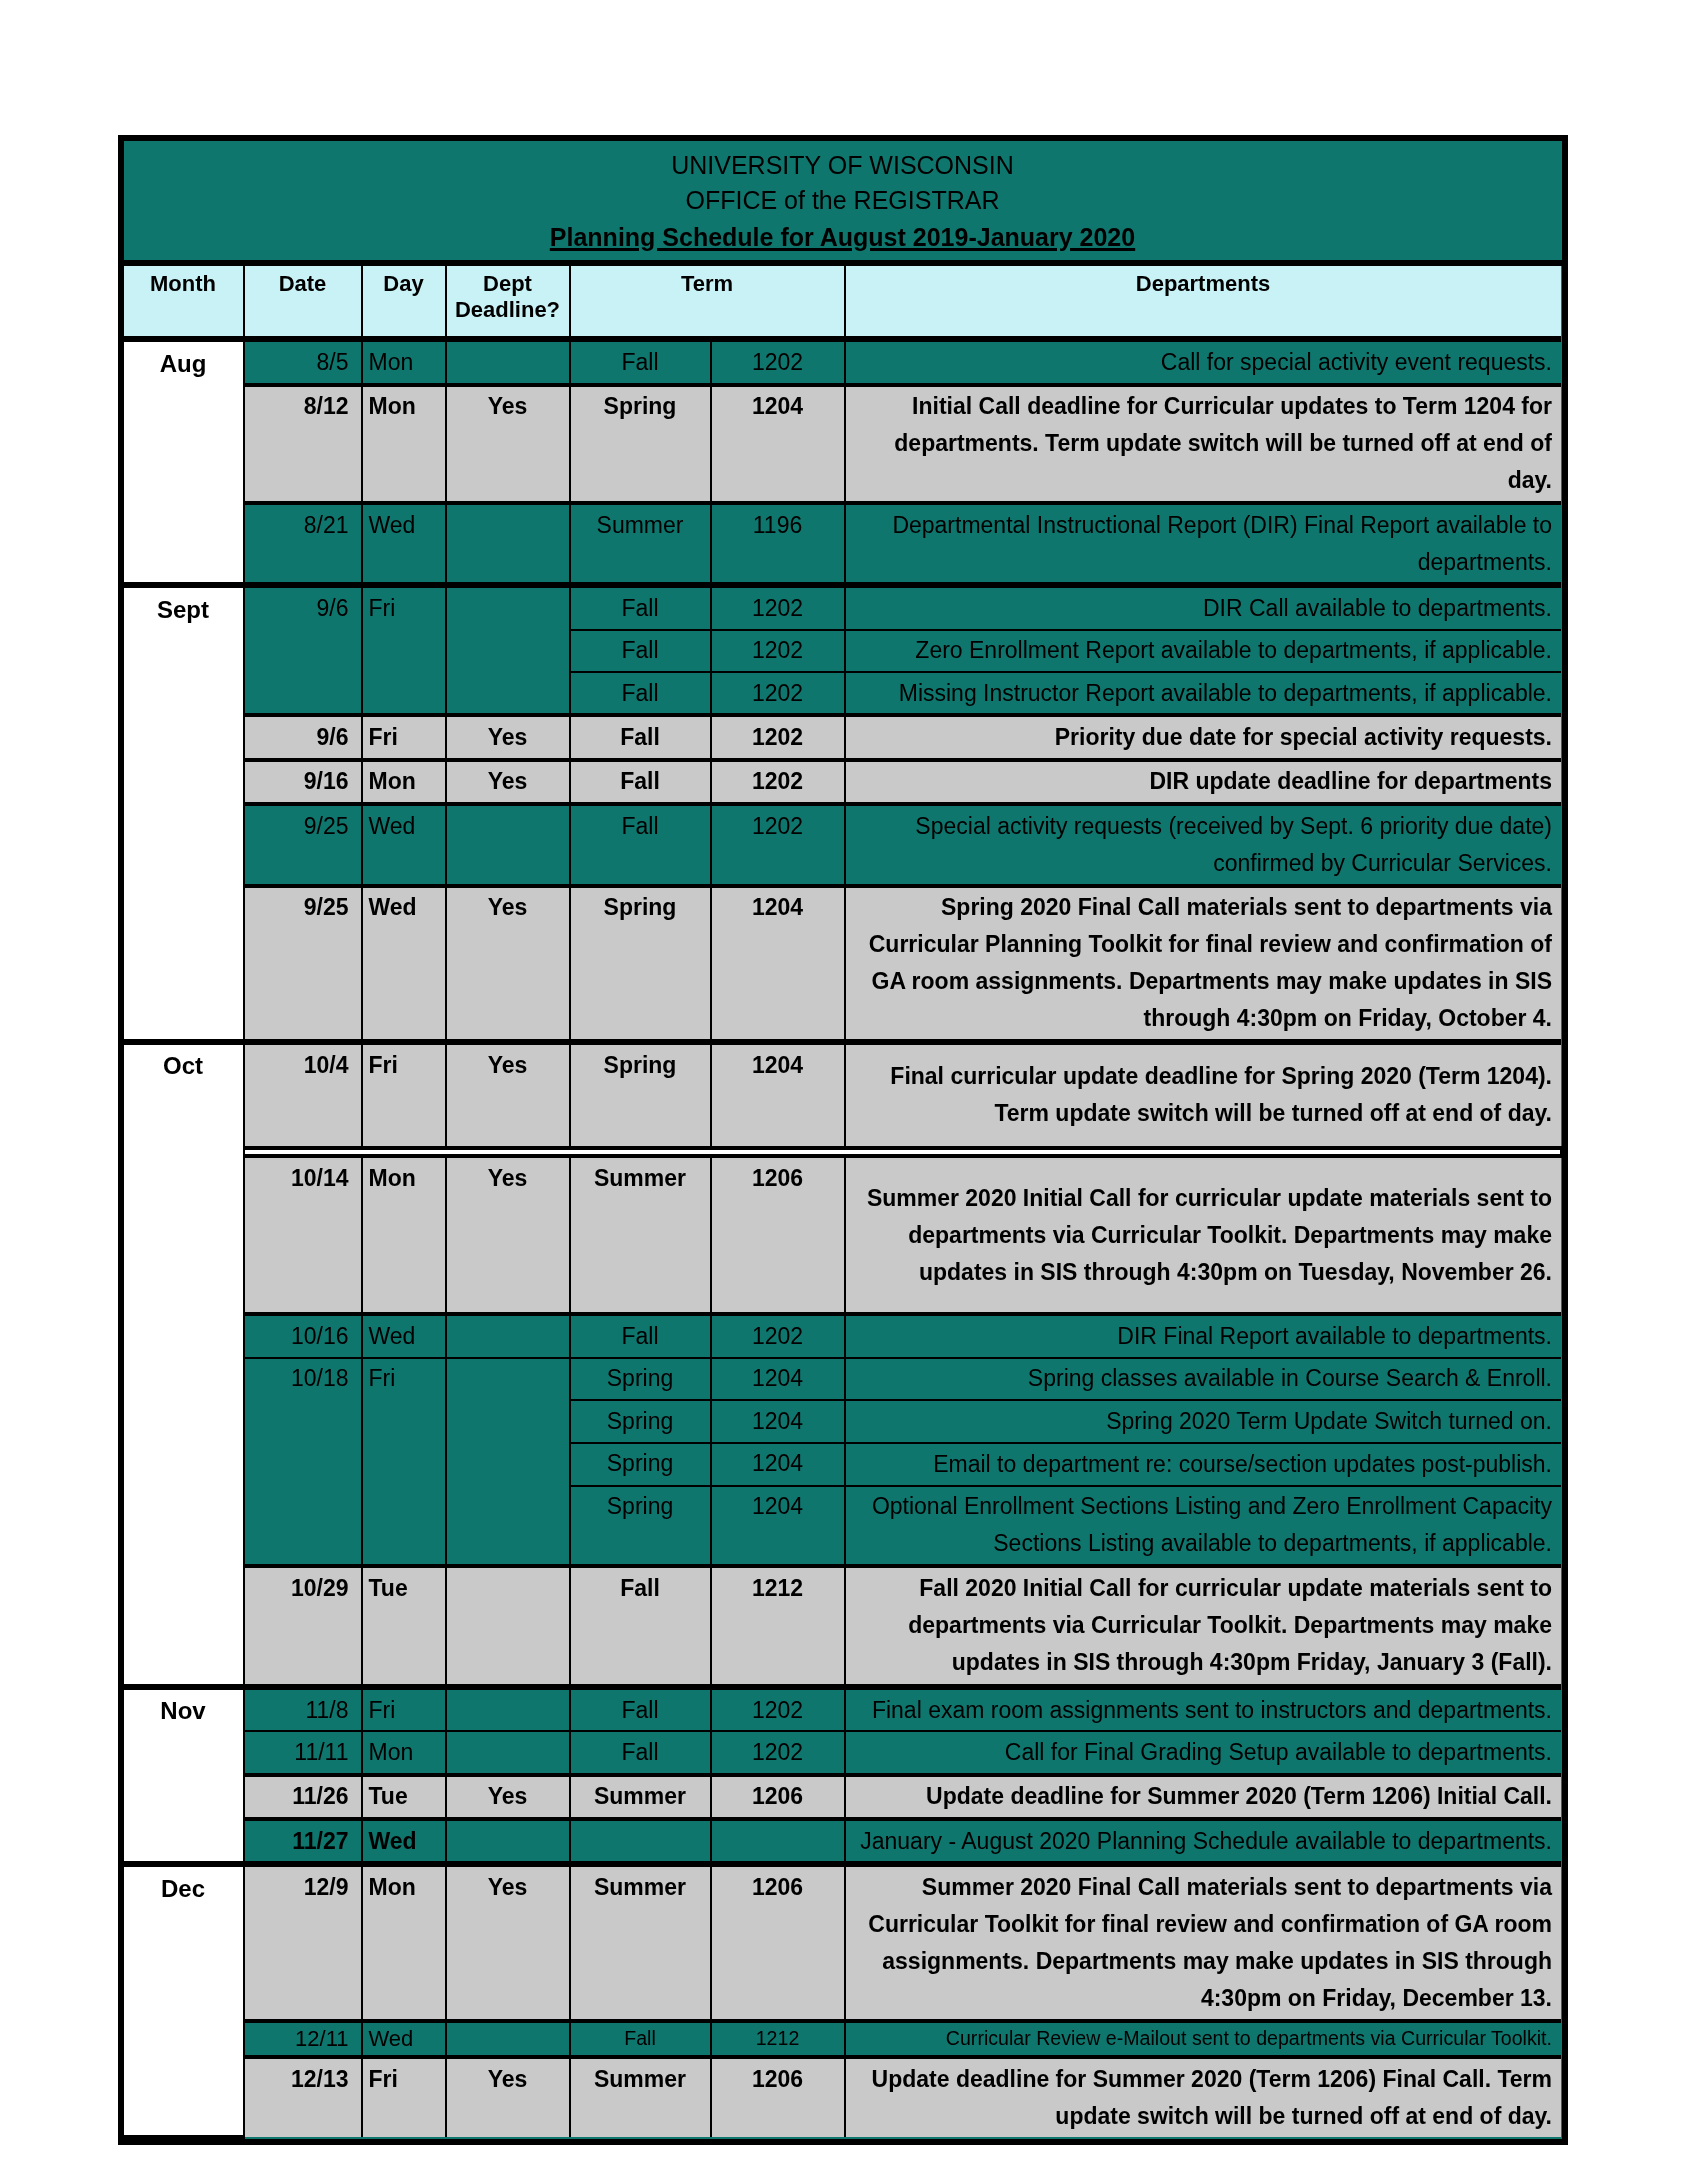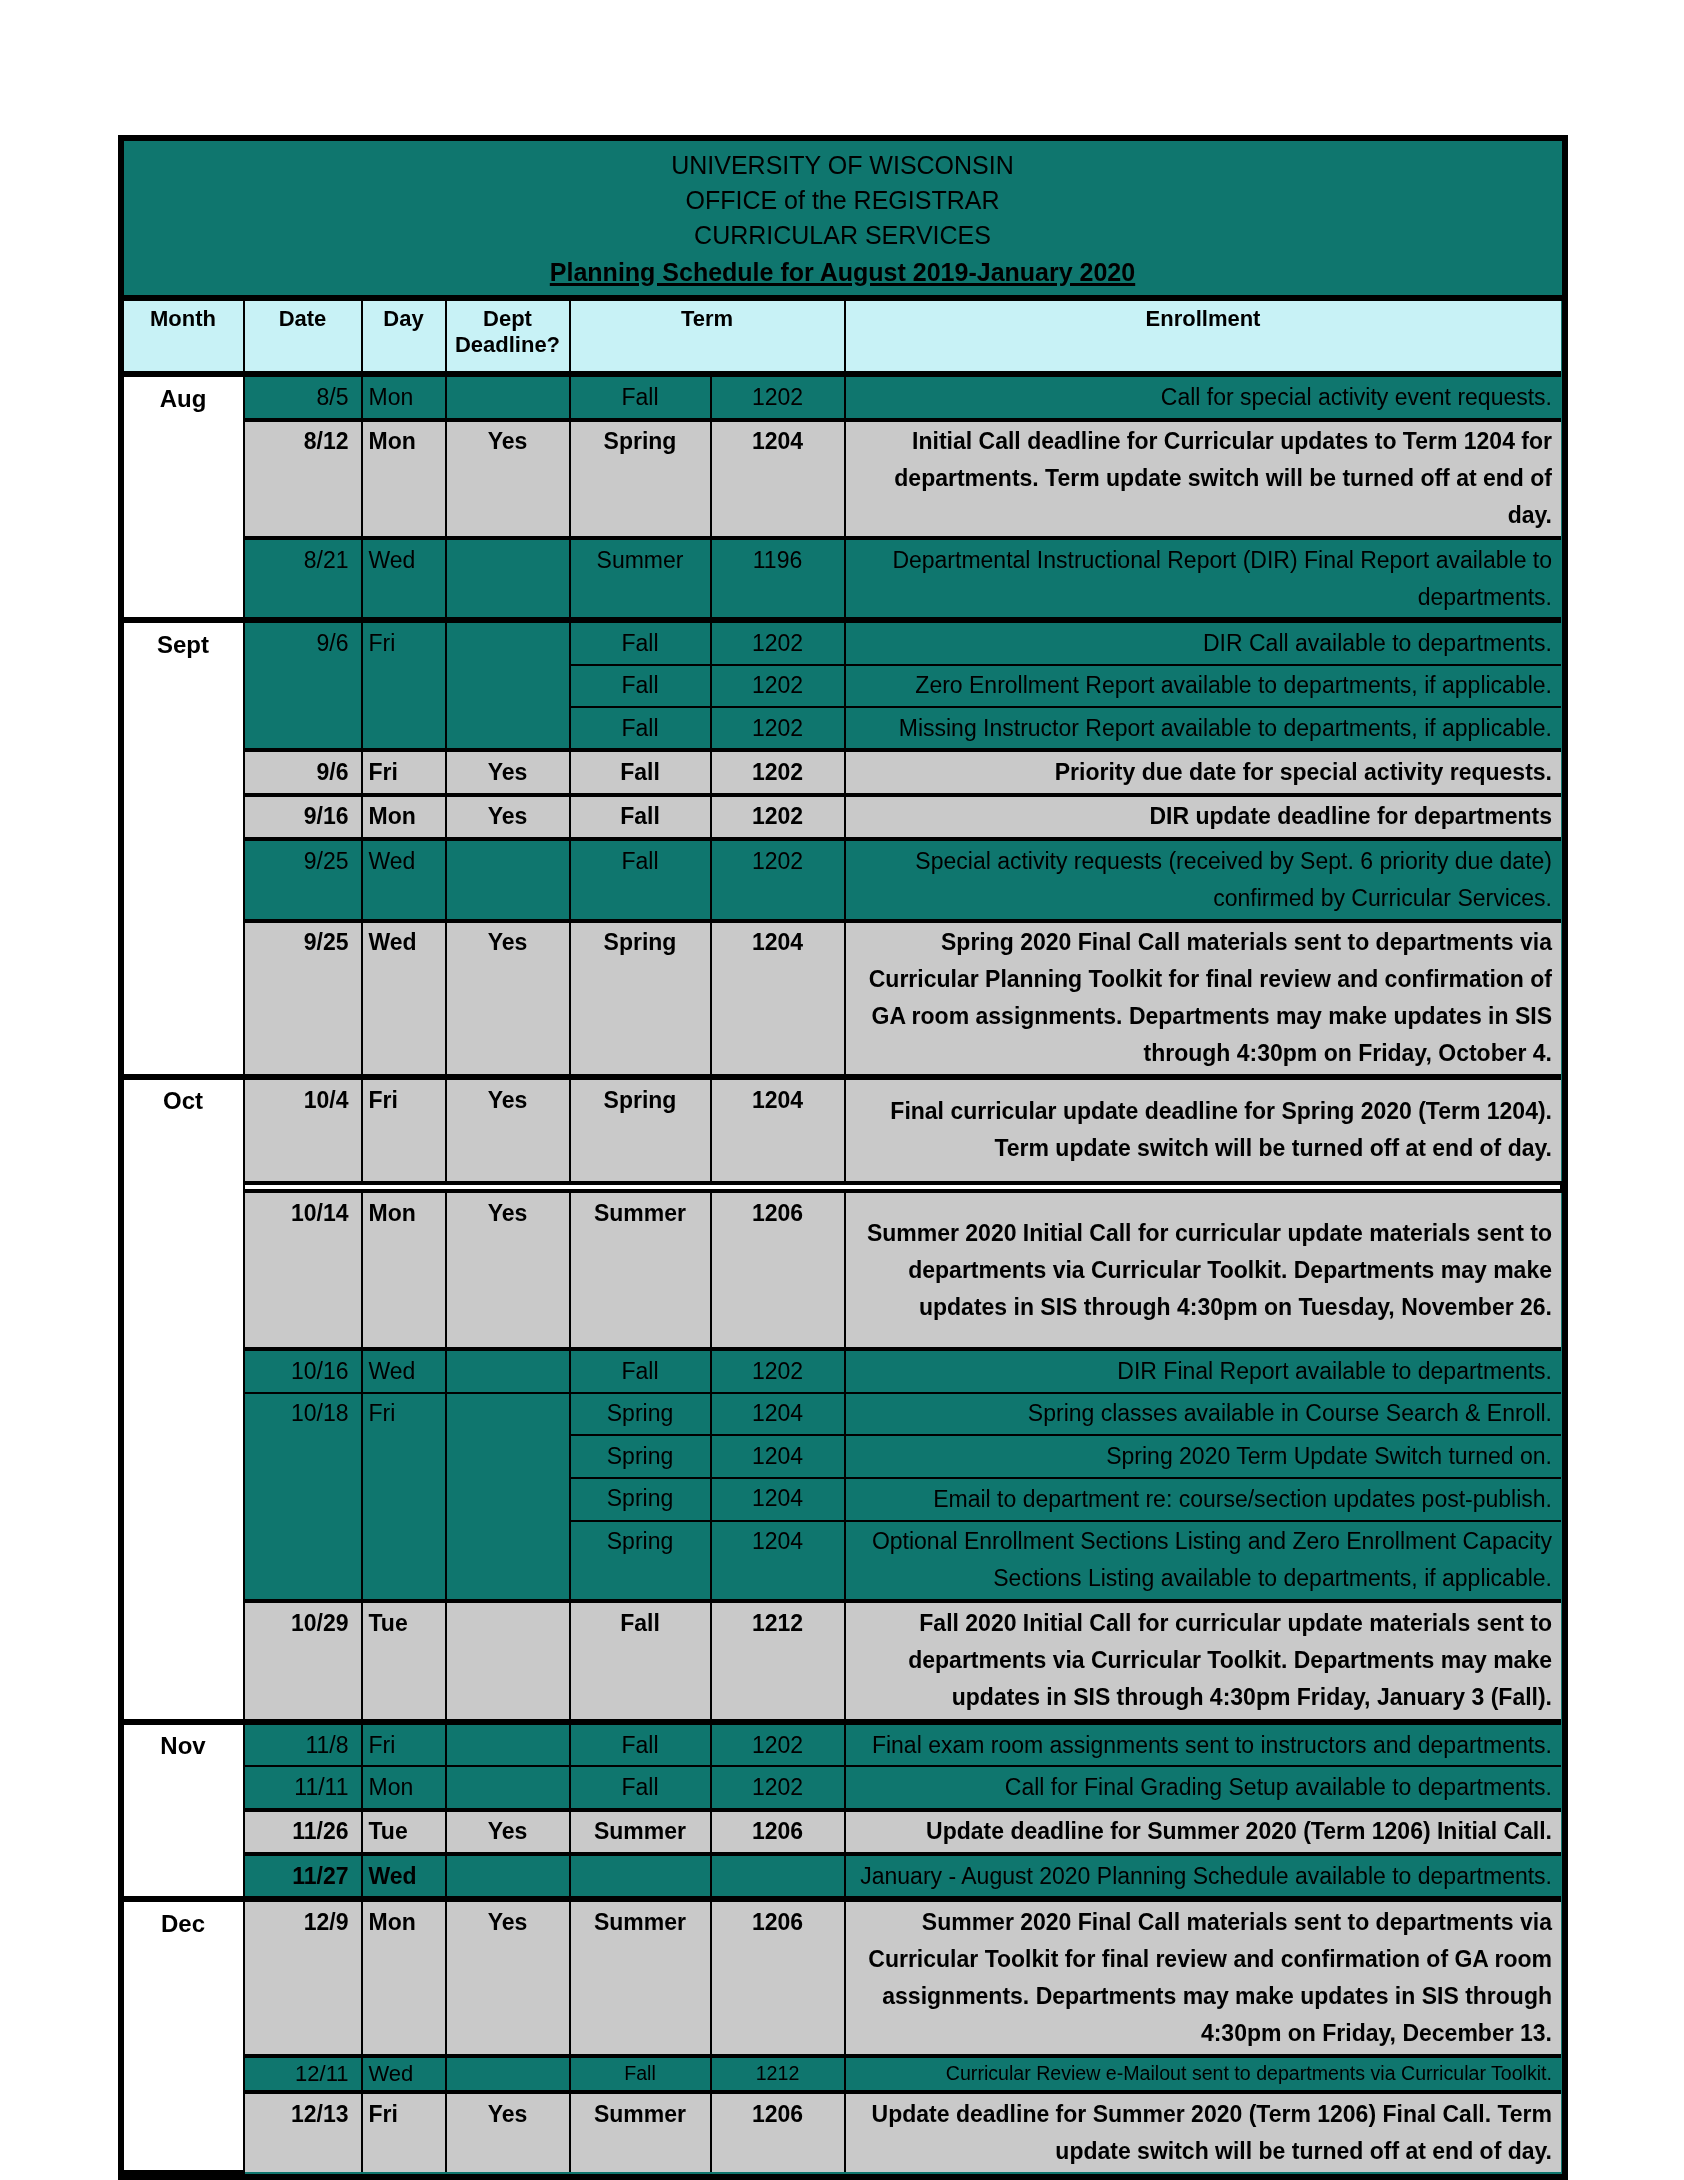--- a/index.html
+++ b/index.html
@@ -99,42 +99,41 @@
 </style>
 </head>
 <body>
 
 <div class="page">
   <div class="sheet">
 
     <div class="title-block">
       <div class="title-line">UNIVERSITY OF WISCONSIN</div>
       <div class="title-line">OFFICE of the REGISTRAR</div>
-      <div class="title-line">CURRICULAR SERVICES</div>
       <div class="title-main">Planning Schedule for August 2019-January 2020</div>
     </div>
 
     <table class="sched">
       <colgroup>
         <col class="c-month">
           <col class="c-date">
           <col class="c-day">
         <col class="c-dead">
           <col class="c-season">
           <col class="c-code">
           <col class="c-desc">
       </colgroup>
       <thead>
         <tr>
           <th style="border-left:0">Month</th>
           <th>Date</th>
           <th>Day</th>
           <th class="h-dead">Dept Deadline?</th>
           <th colspan="2">Term</th>
-          <th style="border-right:0">Enrollment</th>
+          <th style="border-right:0">Departments</th>
         </tr>
       </thead>
       <tbody id="sched-body">
           <tr class="sec-start" style="height: 36px;">
             <td class="cell-month" rowspan="3">Aug</td>
             <td class="cell-date">8/5</td>
             <td class="cell-day">Mon</td>
             <td class="cell-dead"></td>
             <td class="cell-season">Fall</td>
             <td class="cell-code">1202</td>

